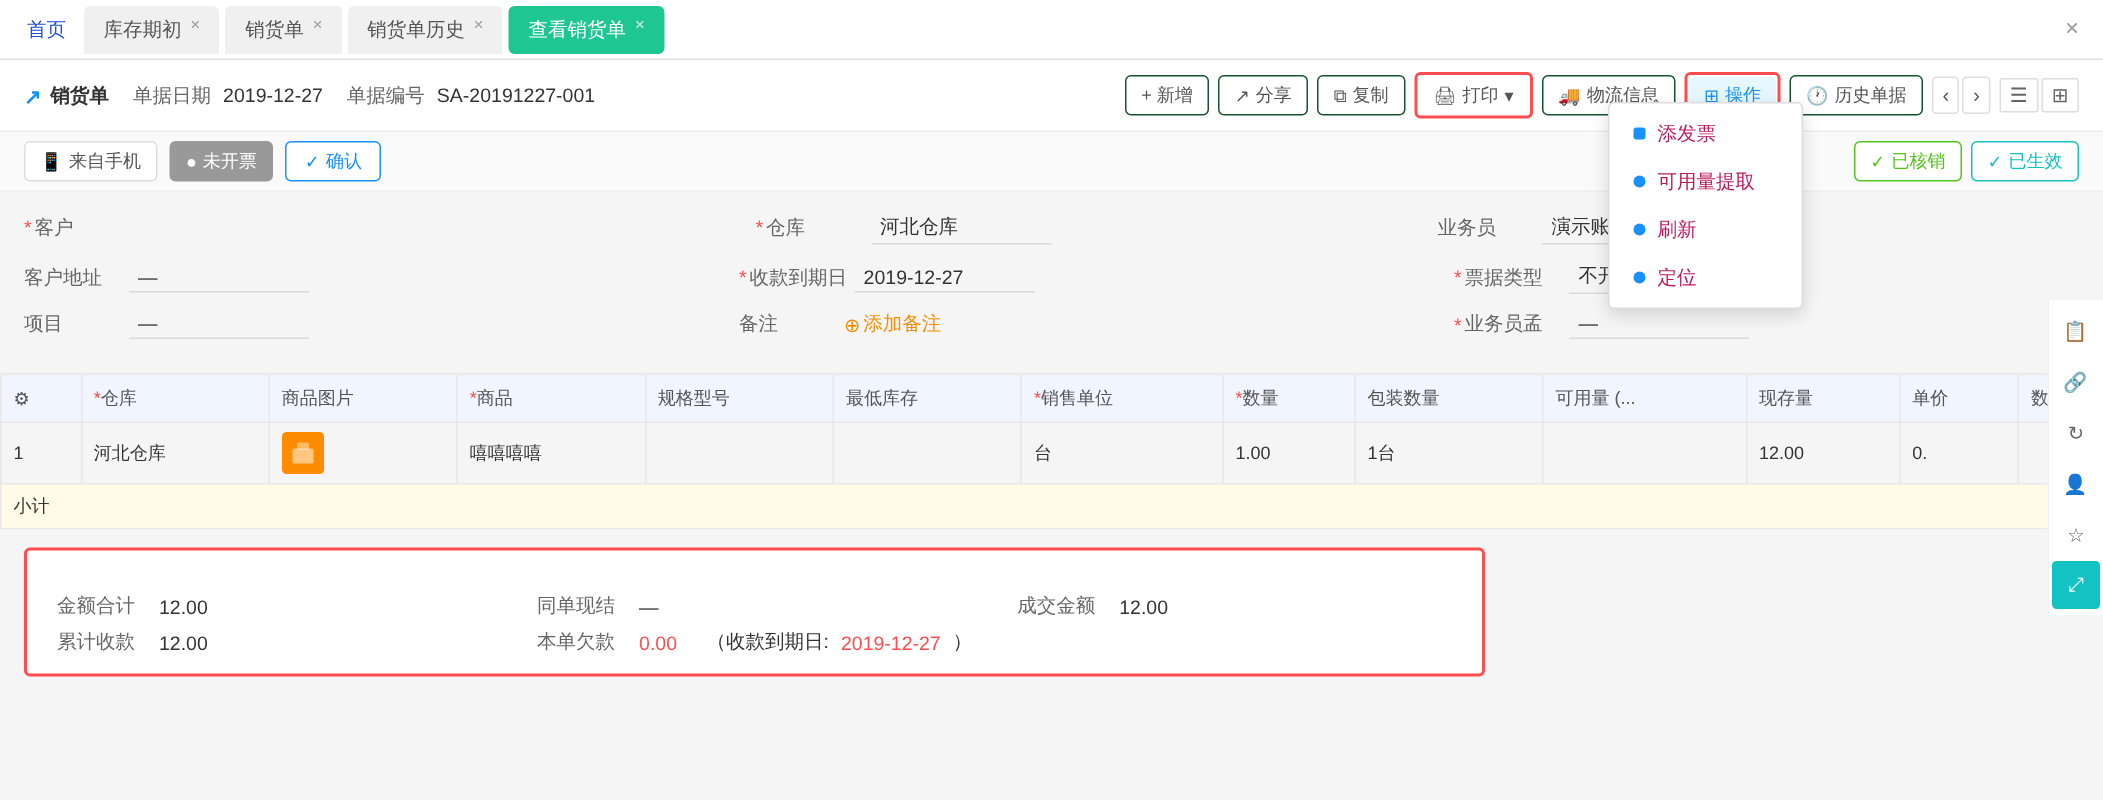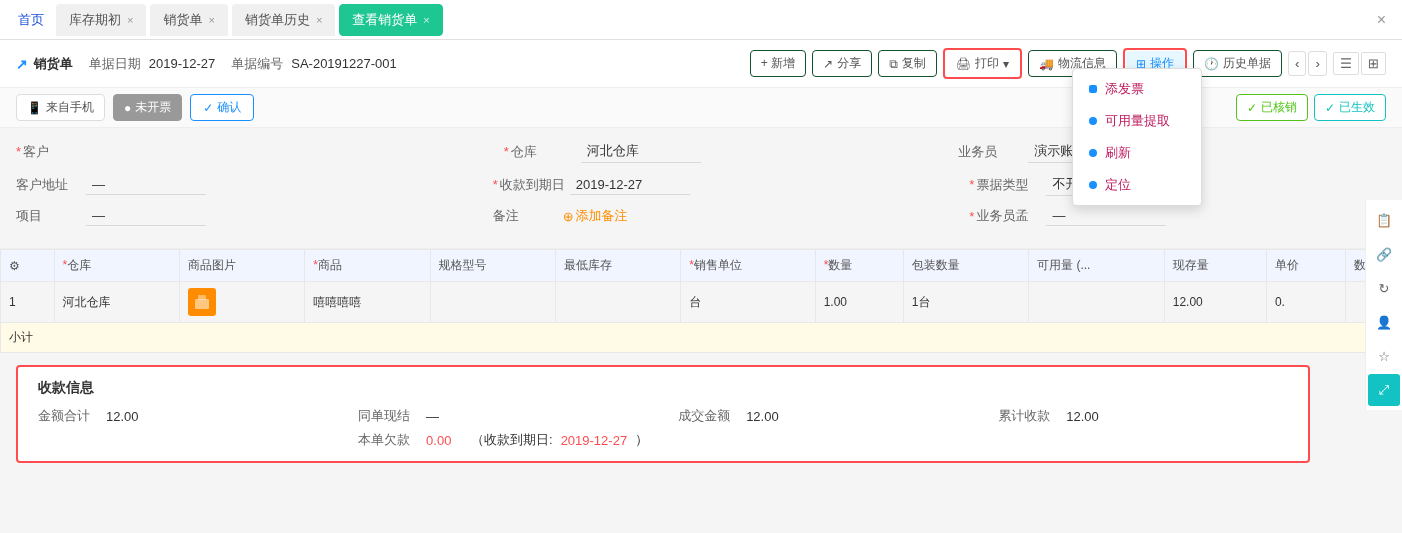--- a/index.html
+++ b/index.html
@@ -4,21 +4,21 @@
   <style>
     * { box-sizing: border-box; margin: 0; padding: 0; }
     body { font-family: 'Microsoft YaHei', Arial, sans-serif; font-size: 13px; background: #f5f5f5; color: #333; }
 
     
     .tab-bar {
       display: flex; align-items: center; background: #fff; border-bottom: 1px solid #e0e0e0;
       padding: 0 8px; height: 40px; gap: 2px;
     }
     .tab {
-      display: flex; align-items: center; padding: 6px 12px; cursor: pointer;
+      display: flex; padding: 6px 12px; cursor: pointer;
       border: 1px solid transparent; border-radius: 4px 4px 0 0; font-size: 13px;
       color: #555; background: #f0f0f0; margin-right: 2px; height: 32px;
     }
     .tab.active { background: #fff; border-color: #ddd; border-bottom-color: #fff; color: #333; }
     .tab .close-btn { margin-left: 6px; color: #999; font-size: 11px; cursor: pointer; }
     .tab-home { font-size: 13px; color: #1d4ed8; padding: 6px 10px; cursor: pointer; }
     .tab-check { background: #1ec692; color: #fff; border-radius: 4px; }
     .tab-check .close-btn { color: rgba(255,255,255,0.8); }
     .close-x { margin-left: auto; font-size: 16px; color: #999; cursor: pointer; padding: 0 8px; }
 
@@ -93,21 +93,21 @@
 
     
     .bottom-info {
       display: flex; gap: 20px; padding: 12px 16px;
     }
     .payment-box {
       border: 2px solid #ff4d4f; border-radius: 4px; padding: 12px 20px;
       min-width: 520px; background: #fff;
     }
     .payment-title { font-weight: bold; font-size: 14px; margin-bottom: 10px; }
-    .payment-grid { display: grid; grid-template-columns: 1fr 1fr 1fr 1fr; gap: 6px 30px; }
+    .payment-grid { display: grid; grid-template-columns: 1fr 1fr 1fr; gap: 6px 30px; margin-top: 16px; }
     .payment-row { display: flex; align-items: center; gap: 8px; }
     .payment-label { color: #666; white-space: nowrap; min-width: 60px; }
     .payment-value { color: #333; }
     .payment-value.red { color: #ff4d4f; }
     .dropdown-menu {
       position: absolute; top: 68px; right: 200px; background: #fff;
       border: 1px solid #ddd; border-radius: 4px; box-shadow: 0 4px 12px rgba(0,0,0,0.15);
       z-index: 200; min-width: 130px; padding: 4px 0;
     }
     .dropdown-item {
@@ -384,21 +384,20 @@
       </tr>
       <tr class="subtotal">
         <td colspan="13">小计</td>
       </tr>
     </tbody>
   </table>
 </div>
 
 <div class="bottom-info">
   <div class="payment-box">
-    <div class="payment-title">收款信息</div>
     <div class="payment-grid">
       <div class="payment-row">
         <span class="payment-label">金额合计</span>
         <span class="payment-value">12.00</span>
       </div>
       <div class="payment-row">
         <span class="payment-label">同单现结</span>
         <span class="payment-value">—</span>
       </div>
       <div class="payment-row">

